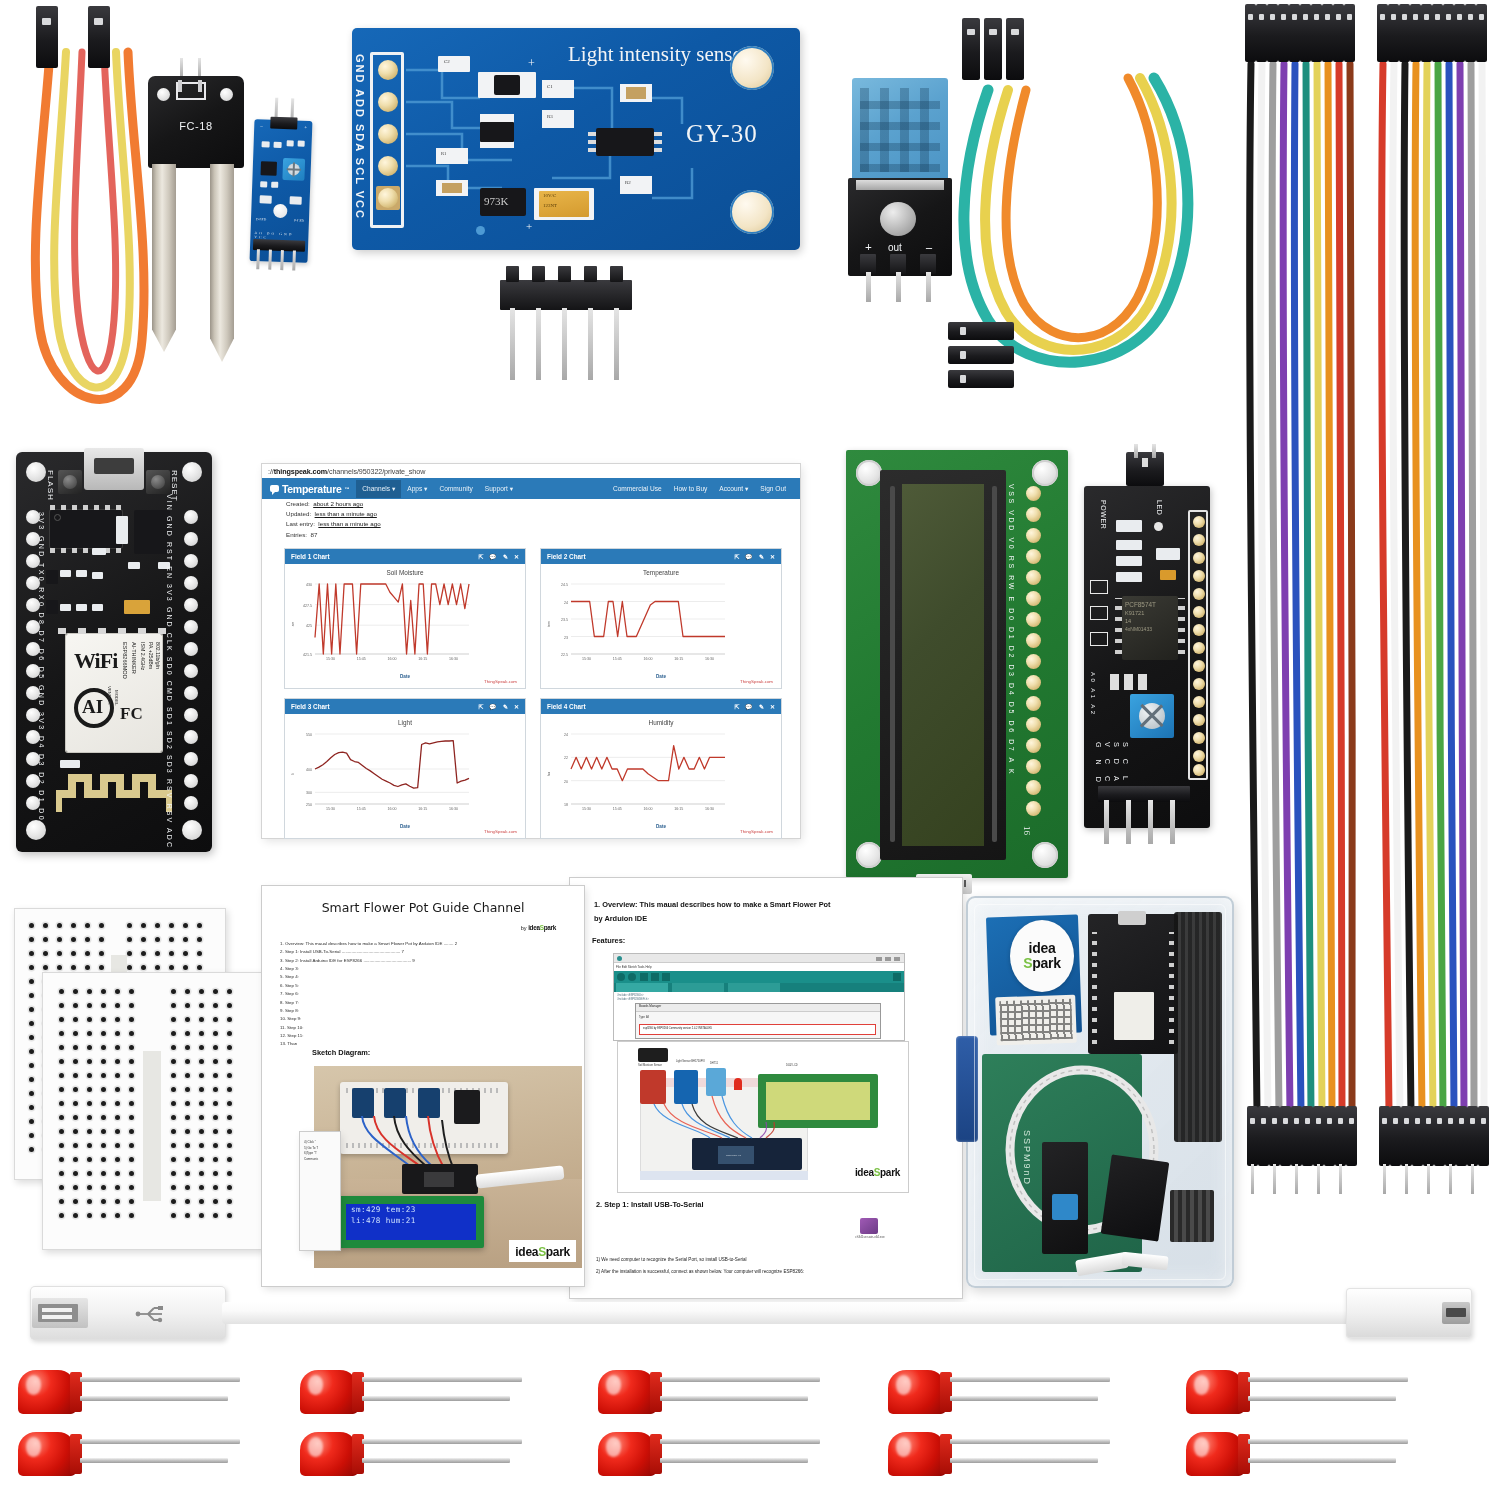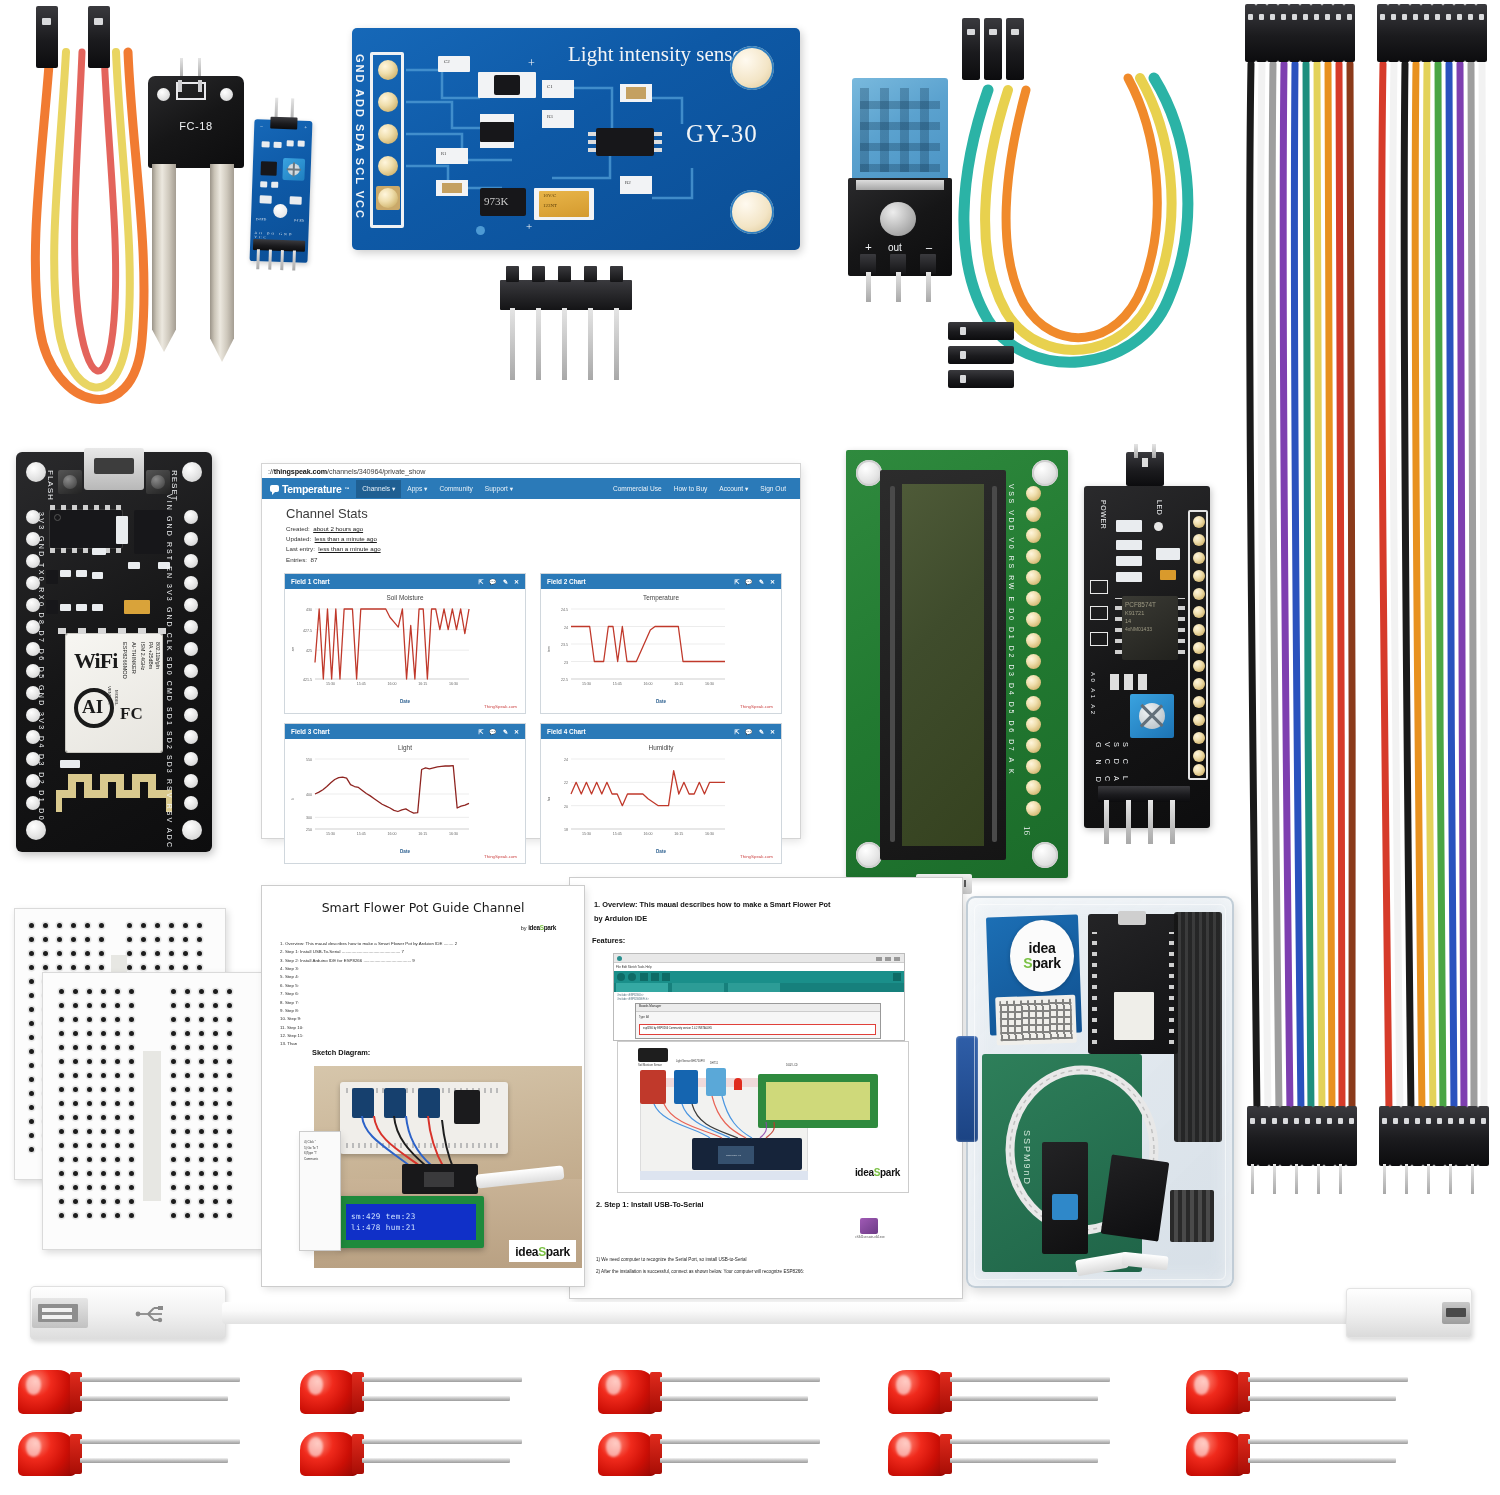--- a/index.html
+++ b/index.html
@@ -566,42 +566,41 @@
       <div class="abs hole-silver" style="left:4px;top:220px;width:14px;height:14px;"></div>
       <div class="abs hole-silver" style="left:4px;top:242px;width:14px;height:14px;"></div>
       <div class="abs hole-silver" style="left:4px;top:264px;width:14px;height:14px;"></div>
       <div class="abs hole-silver" style="left:4px;top:286px;width:14px;height:14px;"></div>
     </div>
     <div class="abs silk rot90" style="left:150px;top:42px;font-size:7px;letter-spacing:2.1px;font-family:'Liberation Sans',sans-serif;">VIN GND RST EN 3V3 GND CLK SD0 CMD SD1 SD2 SD3 RSV RSV ADC</div>
   </div>
 
   <div class="abs" id="thingspeak-shot" style="left:262px;top:464px;width:538px;height:374px;">
     <div class="ts-url">
-      <span>://</span><b>thingspeak.com</b><span>/channels/340964/private_show</span>
+      <span>://</span><b>thingspeak.com</b><span>/channels/950322/private_show</span>
     </div>
     <div class="ts-nav">
       <div class="ts-logo">
         <span class="bubble"></span>
         <span>Temperature</span>
         <sup style="font-size:5px;">™</sup>
       </div>
       <div class="ts-menu">
         <span class="active">Channels ▾</span>
         <span>Apps ▾</span>
         <span>Community</span>
         <span>Support ▾</span>
       </div>
       <div class="ts-right">
         <span>Commercial Use</span>
         <span>How to Buy</span>
         <span>Account ▾</span>
         <span>Sign Out</span>
       </div>
     </div>
-    <div class="ts-h1">Channel Stats</div>
     <div class="ts-stats">
       <div><span>Created:</span>&nbsp;&nbsp;<u>about 2 hours ago</u></div>
       <div><span>Updated:</span>&nbsp;&nbsp;<u>less than a minute ago</u></div>
       <div><span>Last entry:</span>&nbsp;&nbsp;<u>less than a minute ago</u></div>
       <div><span>Entries:</span>&nbsp;&nbsp;<span>87</span></div>
     </div>
     <div class="ts-grid" id="ts-charts">
         <div class="ts-card">
           <div class="ts-card-hd">
             <span>Field 1 Chart</span>
@@ -1355,21 +1354,21 @@
       </svg>
 
       <div class="abs" style="left:88px;top:98px;width:76px;height:30px;background:#18181a;border-radius:2px;">
         <div class="abs" style="left:22px;top:8px;width:30px;height:15px;background:#3a3a3c;"></div>
       </div>
 
       <div class="abs" style="left:162px;top:104px;width:88px;height:14px;background:linear-gradient(180deg,#fff,#ddd);border-radius:4px;transform:rotate(-6deg);"></div>
 
       <div class="abs" style="left:24px;top:130px;width:146px;height:52px;background:#1e8a3c;border-radius:2px;box-shadow:0 2px 6px rgba(0,0,0,.3);">
         <div class="abs" style="left:8px;top:8px;right:8px;bottom:8px;background:#1030c8;">
-          <div style="color:#cfe2ff;font-family:'DejaVu Sans Mono',monospace;font-size:7.6px;padding:7px 5px;line-height:1.45;letter-spacing:.4px;">
+          <div style="color:#cfe2ff;font-family:'DejaVu Sans Mono',monospace;font-size:7.6px;padding:0 5px;line-height:1.45;letter-spacing:.4px;">
             <div>sm:429 tem:23</div>
             <div>li:478 hum:21</div>
           </div>
         </div>
       </div>
       <div class="abs" style="right:6px;bottom:6px;background:#fff;padding:2px 6px;">
         <span class="ideaspark" style="font-size:12px;">idea<span class="s">S</span>park</span>
       </div>
     </div>
   </div>

